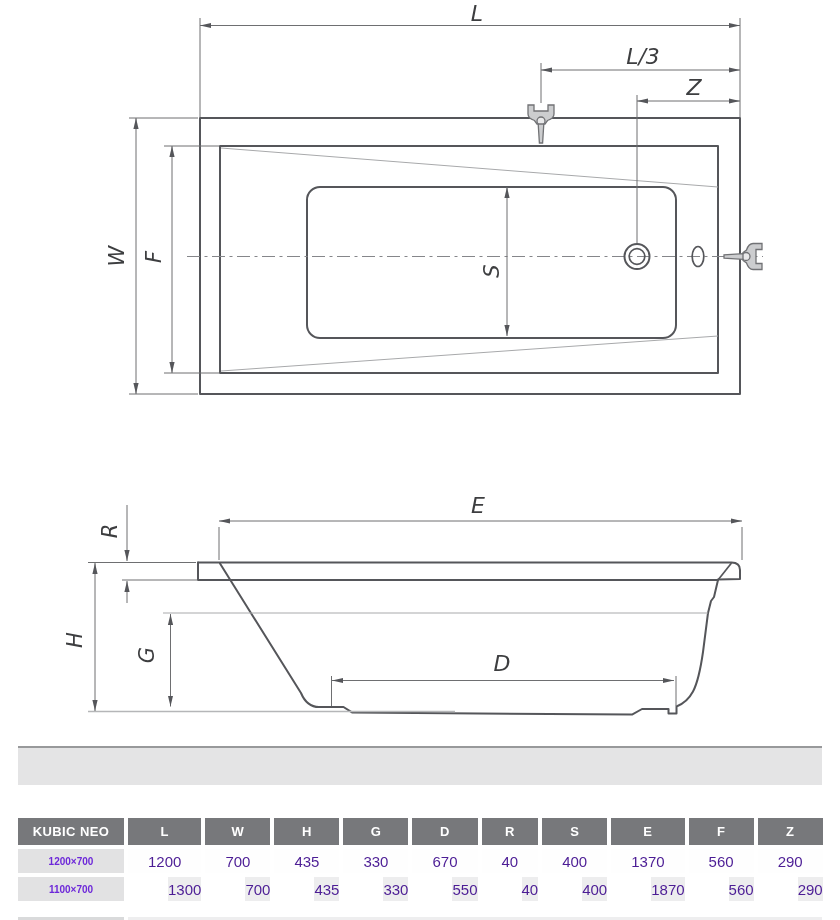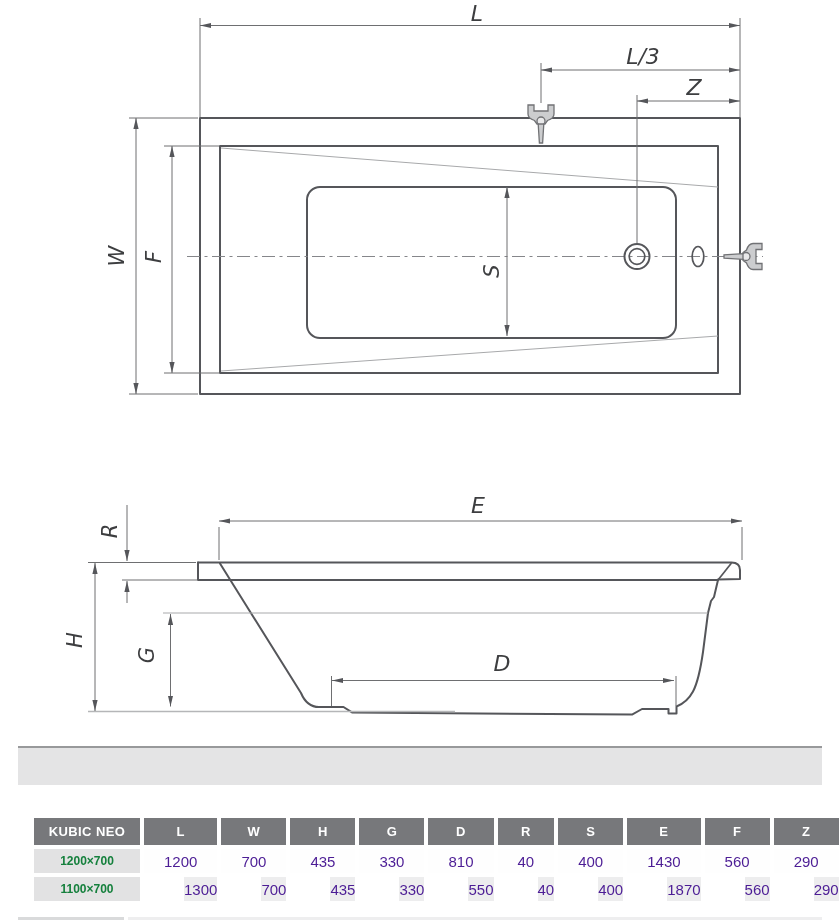--- a/index.html
+++ b/index.html
@@ -9,26 +9,26 @@
   .thick{stroke:#55565a;stroke-width:2;fill:none;stroke-linejoin:round;stroke-linecap:round;}
   .mid{stroke:#55565a;stroke-width:1.7;fill:none;}
   .dim{stroke:#6e6f71;stroke-width:1;fill:none;}
   .xlight{stroke:#a8a9ab;stroke-width:1;fill:none;}
   .xlight2{stroke:#b5b6b8;stroke-width:1.4;fill:none;}
   .cline{stroke:#85868a;stroke-width:1.1;fill:none;stroke-dasharray:13 4.5 3 4.5;}
   .dlabel{font-family:"DejaVu Sans", sans-serif;font-style:italic;font-size:22px;fill:#3d3e40;}
   .dlabelr{font-family:"DejaVu Sans", sans-serif;font-style:italic;font-size:21px;fill:#3d3e40;}
   .band{position:absolute;left:18px;top:746px;width:804px;height:37px;
         background:#e4e4e5;border-top:2px solid #98999b;}
-  .spec-table{position:absolute;left:34px;top:818px;width:804px;display:grid;
+  .spec-table{position:absolute;left:18px;top:818px;width:804px;display:grid;
         grid-template-columns:106px repeat(10,1fr);grid-template-rows:27px 24px 24px;
         column-gap:4px;row-gap:4px;}
   .hcell{background:#77787b;color:#ffffff;font-weight:bold;font-size:13px;
         display:flex;align-items:center;justify-content:center;letter-spacing:.4px;}
-  .lcell{background:#e2e2e3;color:#15803d;font-weight:bold;font-size:12px;
+  .lcell{background:#e2e2e3;color:#6d28d9;font-weight:bold;font-size:10px;
         display:flex;align-items:center;justify-content:center;}
   .vcell{color:#4c1d95;font-size:15px;display:flex;align-items:center;justify-content:center;}
   .r1{background:#fefefe;}
   .r2{background:#ededee;margin-left:40px;}
   .sliver{position:absolute;height:3px;top:917px;}
 </style>
 </head>
 <body>
 
 <div id="stage">
@@ -133,24 +133,24 @@
   <div class="hcell">S</div>
   <div class="hcell">E</div>
   <div class="hcell">F</div>
   <div class="hcell">Z</div>
 
   <div class="lcell">1200×700</div>
   <div class="vcell r1">1200</div>
   <div class="vcell r1">700</div>
   <div class="vcell r1">435</div>
   <div class="vcell r1">330</div>
-  <div class="vcell r1">810</div>
+  <div class="vcell r1">670</div>
   <div class="vcell r1">40</div>
   <div class="vcell r1">400</div>
-  <div class="vcell r1">1430</div>
+  <div class="vcell r1">1370</div>
   <div class="vcell r1">560</div>
   <div class="vcell r1">290</div>
 
   <div class="lcell">1100×700</div>
   <div class="vcell r2">1300</div>
   <div class="vcell r2">700</div>
   <div class="vcell r2">435</div>
   <div class="vcell r2">330</div>
   <div class="vcell r2">550</div>
   <div class="vcell r2">40</div>

